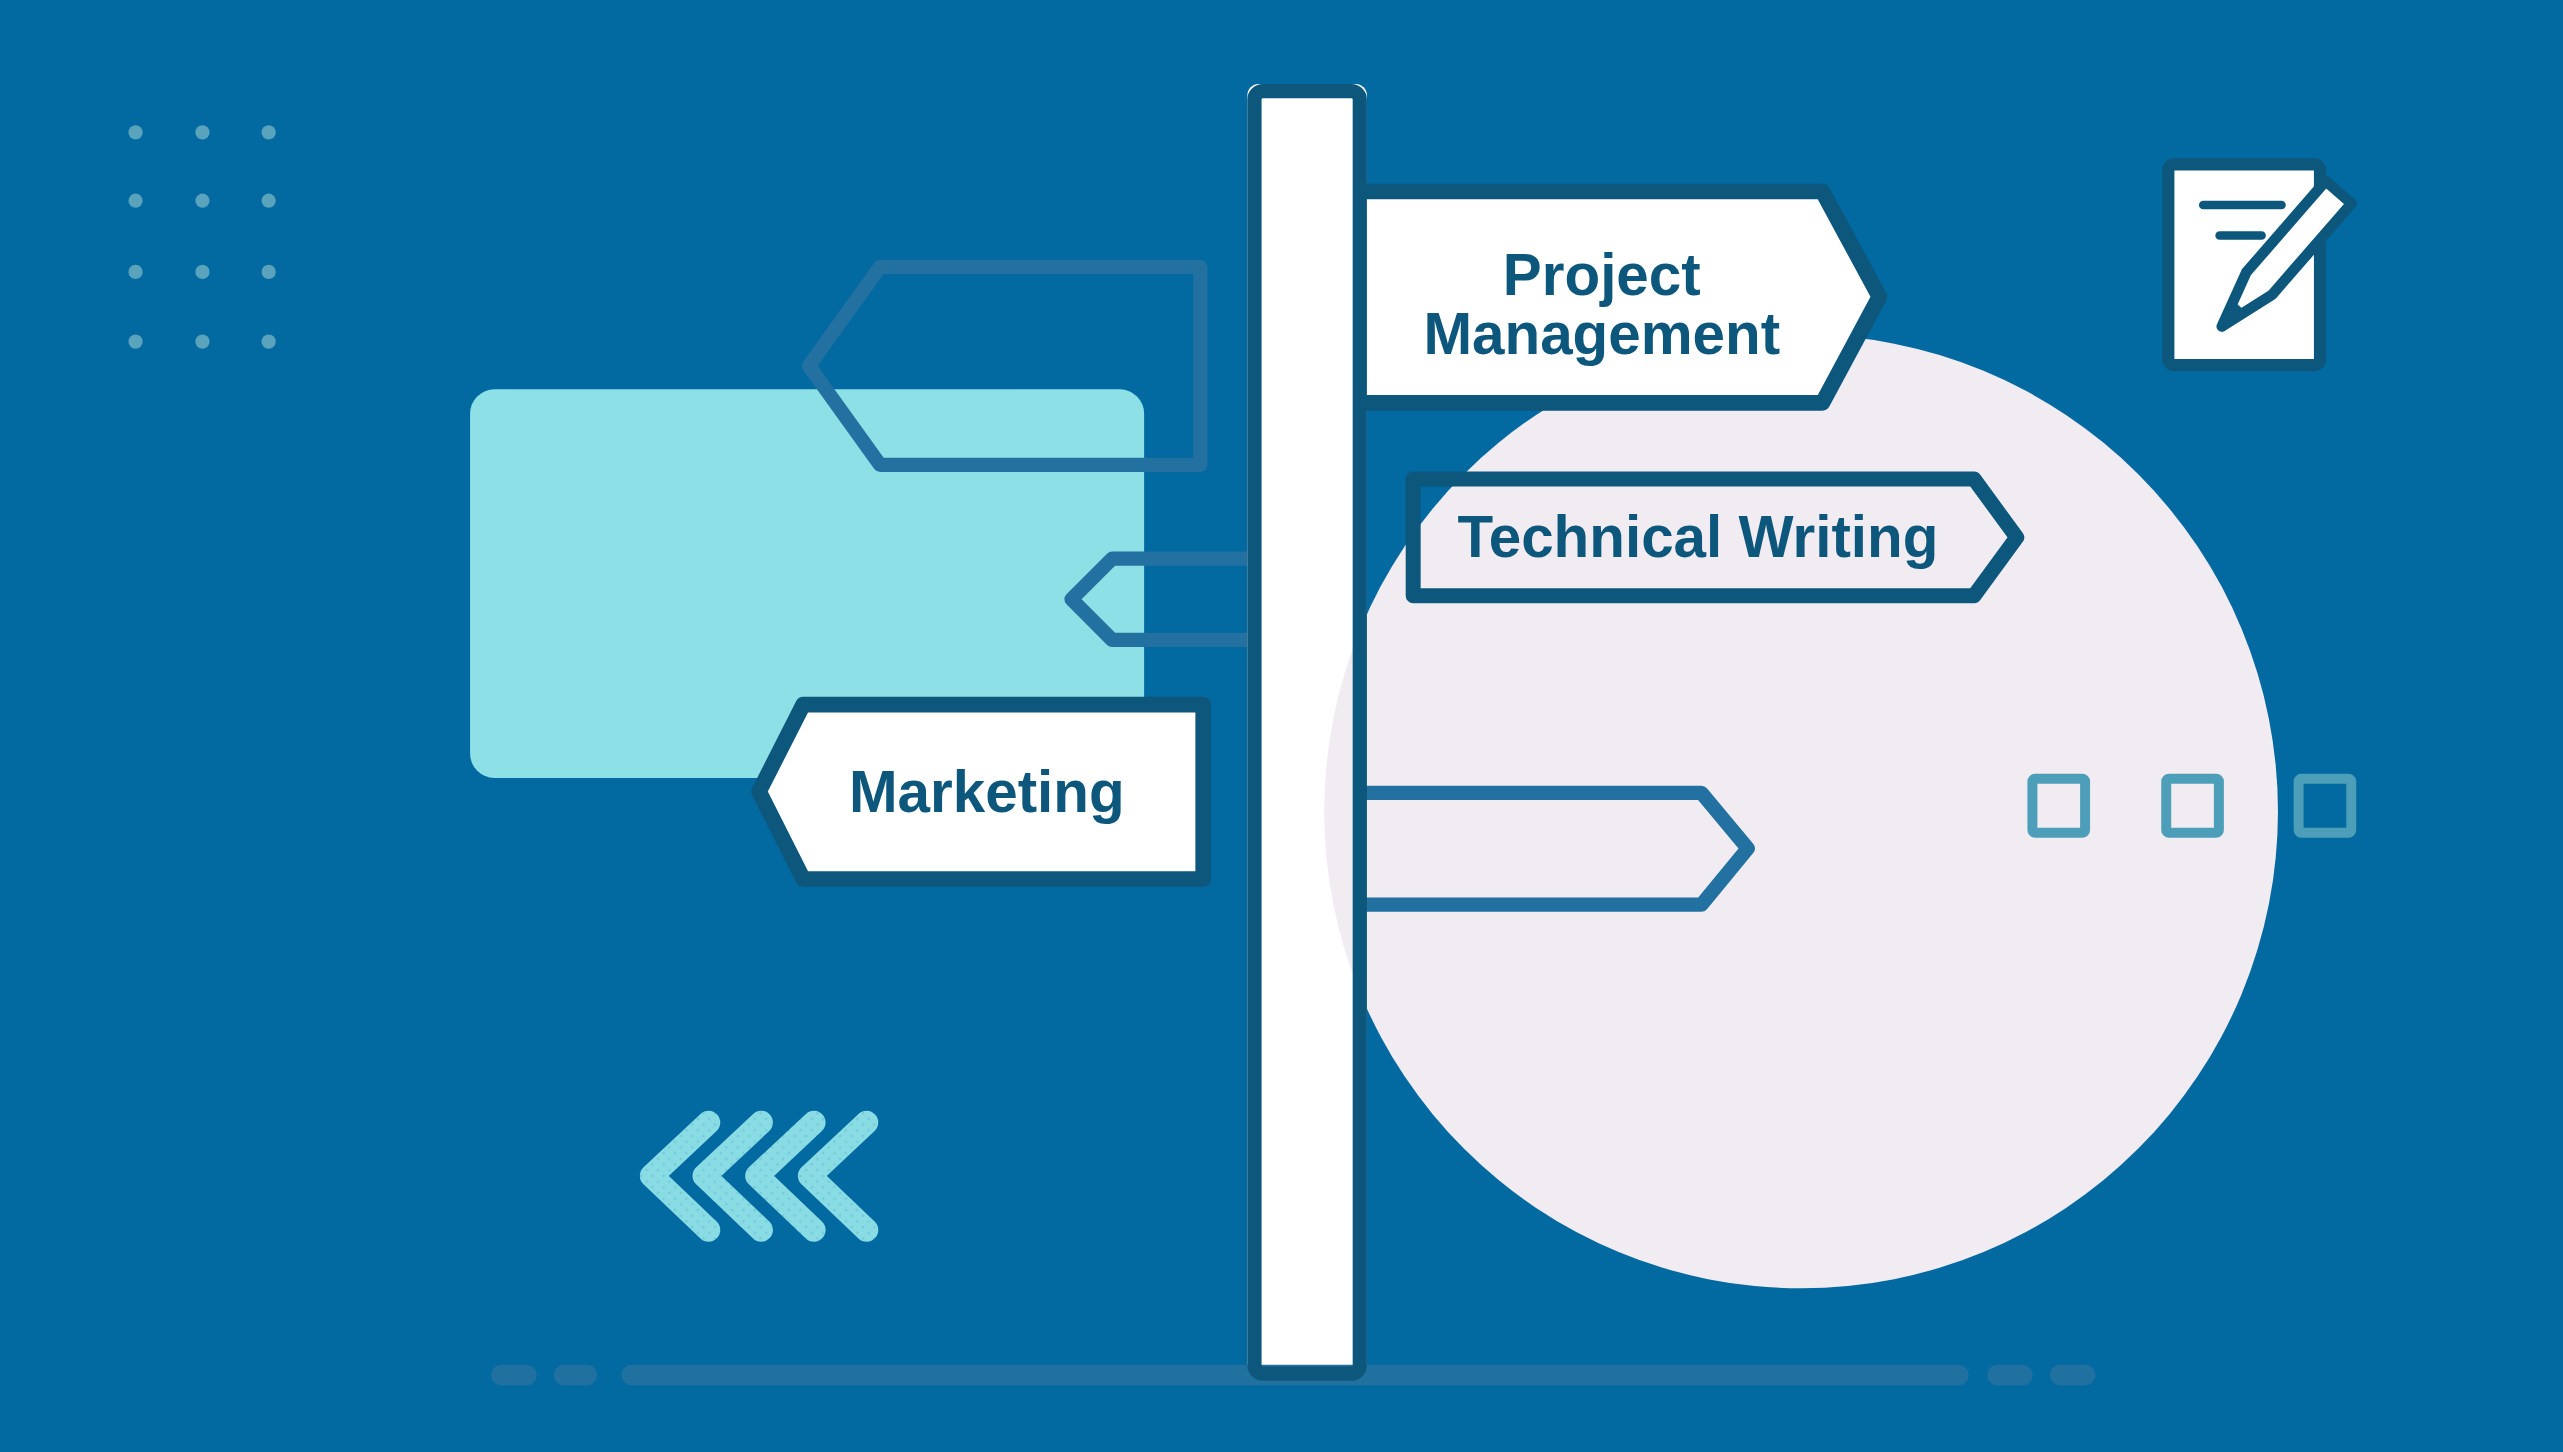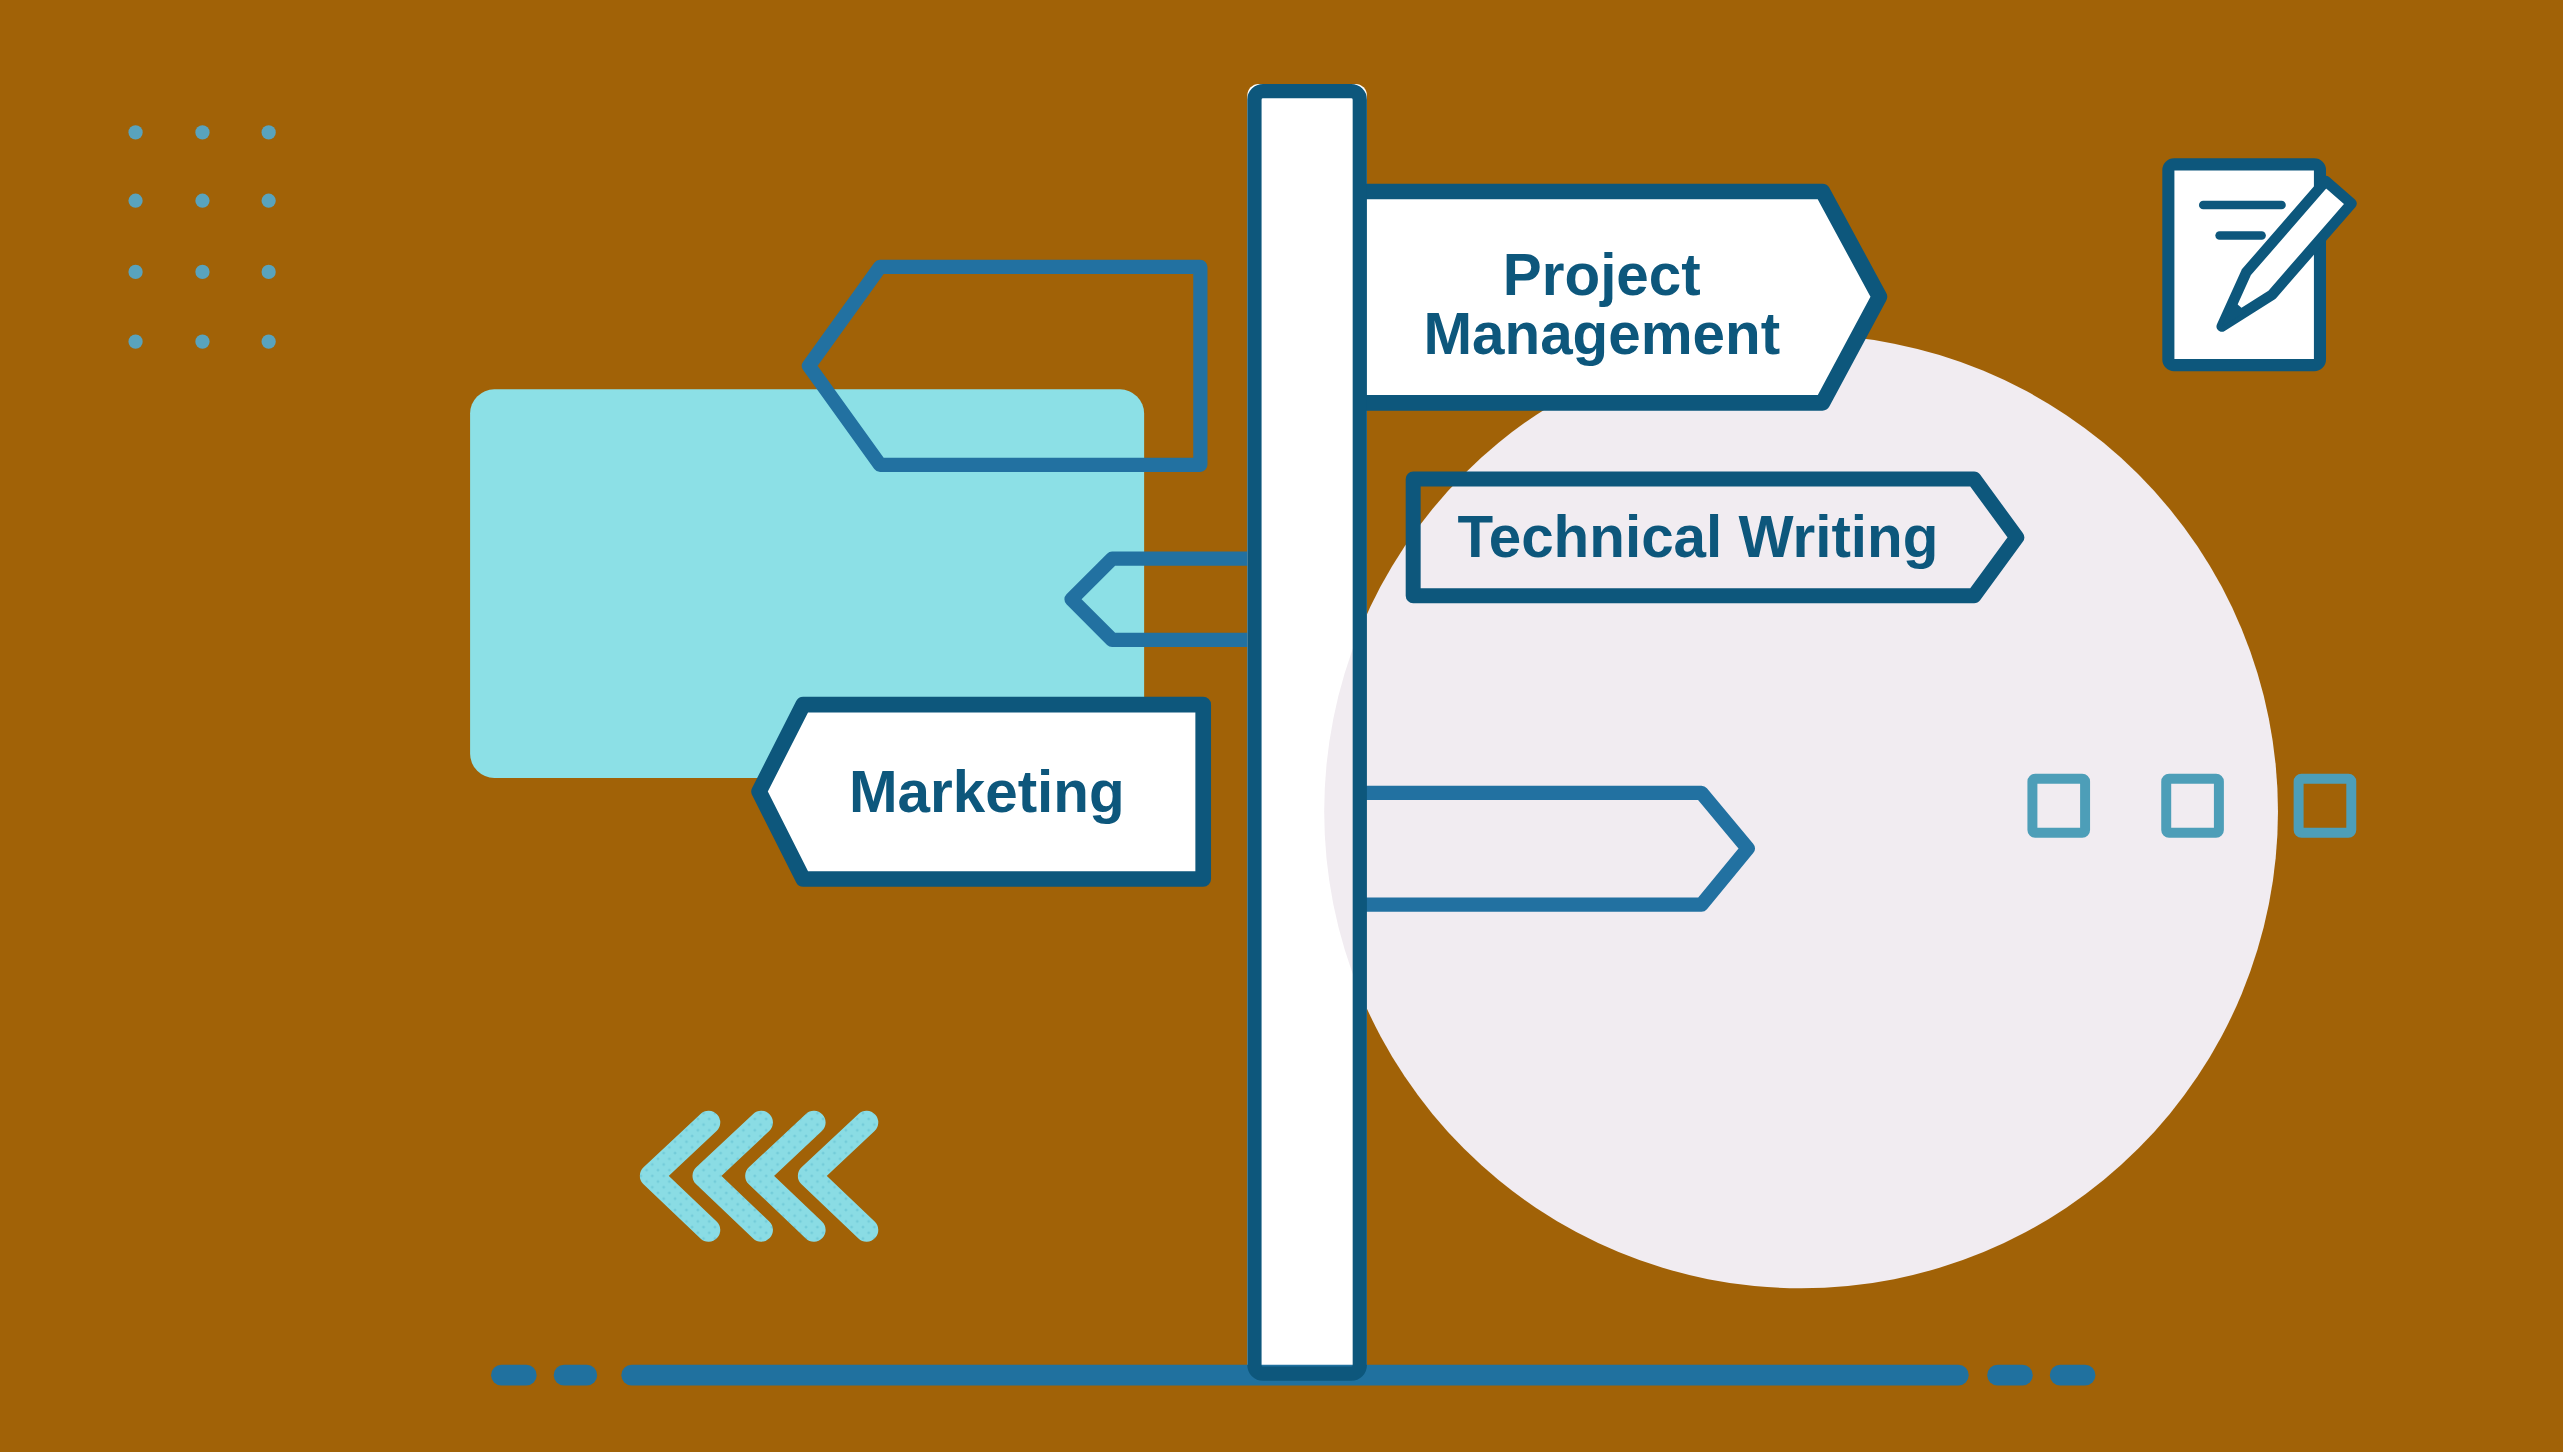--- a/index.html
+++ b/index.html
@@ -1,16 +1,16 @@
 <!DOCTYPE html>
 <html style="font-size:11.4px"><head>
 <meta charset="utf-8">
 <style>
   html,body{margin:0;padding:0;background:#ffffff;}
-  .stage{width:2563px;height:1452px;position:relative;overflow:hidden;background:#a16207;}
+  .stage{width:2563px;height:1452px;position:relative;overflow:hidden;background:#0369a1;}
   svg{display:block;}
   .sign-text{
     font-family:"Liberation Sans", sans-serif;
     font-weight:bold;
     font-size:82px;
     fill:#0D577C;
     text-anchor:middle;
     letter-spacing:0px;
   }
   .dark-stroke{stroke:#0D577C;fill:none;}

